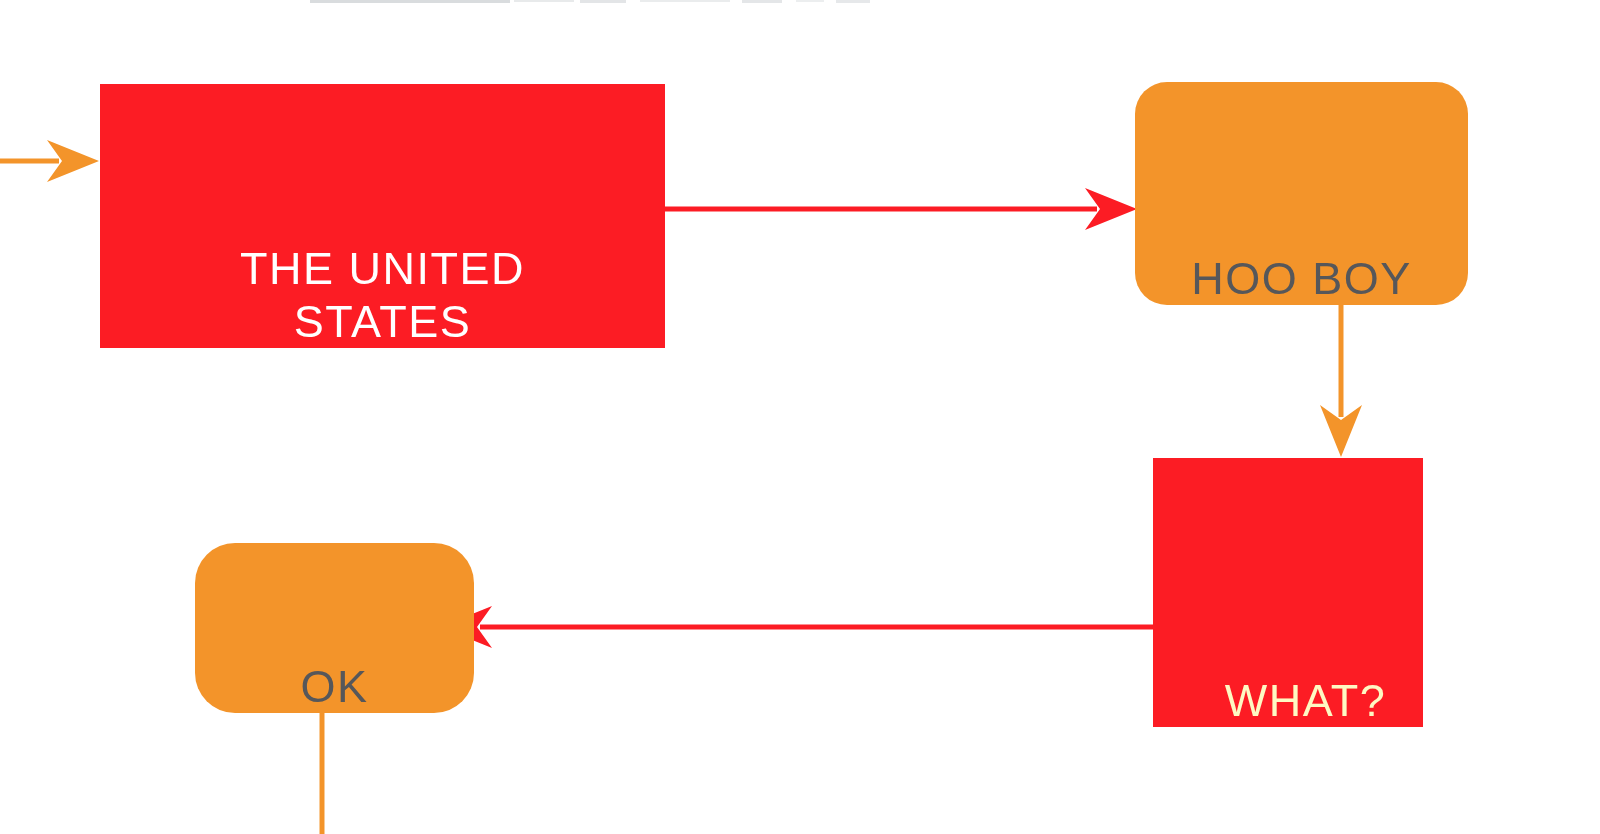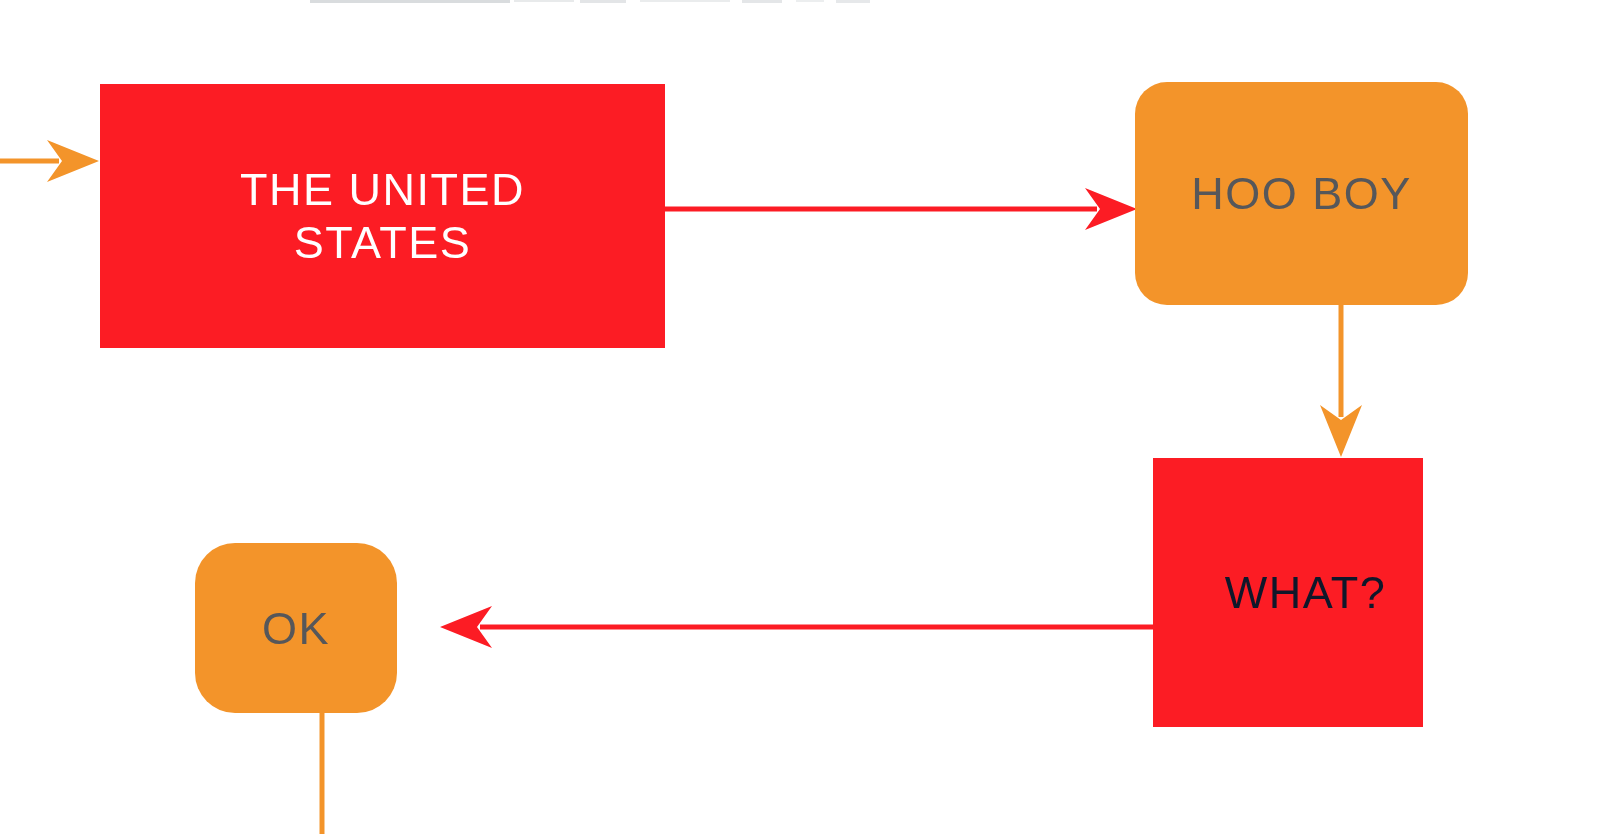--- a/index.html
+++ b/index.html
@@ -13,36 +13,36 @@
   }
   .connector-layer {
     position: absolute;
     left: 0; top: 0;
     width: 1600px; height: 834px;
     pointer-events: none;
   }
   .node {
     position: absolute;
     display: flex;
-    align-items: center;
+    align-items: flex-end;
     justify-content: center;
     text-align: center;
     box-sizing: border-box;
   }
   .node .node-label {
     font-size: 45px;
     font-weight: 300;
     letter-spacing: 1.5px;
     line-height: 53px;
     white-space: nowrap;
   }
   .node-us      { left: 100px;  top: 84px;  width: 565px; height: 264px; }
   .node-hooboy  { left: 1135px; top: 82px;  width: 333px; height: 223px; border-radius: 32px; }
   .node-what    { left: 1153px; top: 458px; width: 270px; height: 269px; }
-  .node-ok      { left: 195px;  top: 543px; width: 202px; height: 170px; border-radius: 40px; }
+  .node-ok      { left: 195px;  top: 543px; width: 279px; height: 170px; border-radius: 40px; }
   .cutoff-strip {
     position: absolute;
     left: 0; top: 0;
     width: 1600px; height: 6px;
   }
   .cutoff-strip span {
     position: absolute;
     top: 0;
     display: block;
   }
@@ -94,20 +94,20 @@
       <span>THE UNITED</span><br>
       <span>STATES</span>
     </div>
   </div>
 
   <div class="node node-hooboy" style="background-color: rgb(243, 148, 42);">
     <div class="node-label" style="color: rgb(86, 87, 90);">HOO BOY</div>
   </div>
 
   <div class="node node-what" style="background-color: rgb(252, 28, 36);">
-    <div class="node-label" style="color: #0f172a; margin-left: 35px;">WHAT?</div>
+    <div class="node-label" style="color: #fef9c3; margin-left: 35px;">WHAT?</div>
   </div>
 
   <div class="node node-ok" style="background-color: rgb(243, 148, 42);">
     <div class="node-label" style="color: rgb(86, 87, 90);">OK</div>
   </div>
 
 </div>
 
 </body></html>

